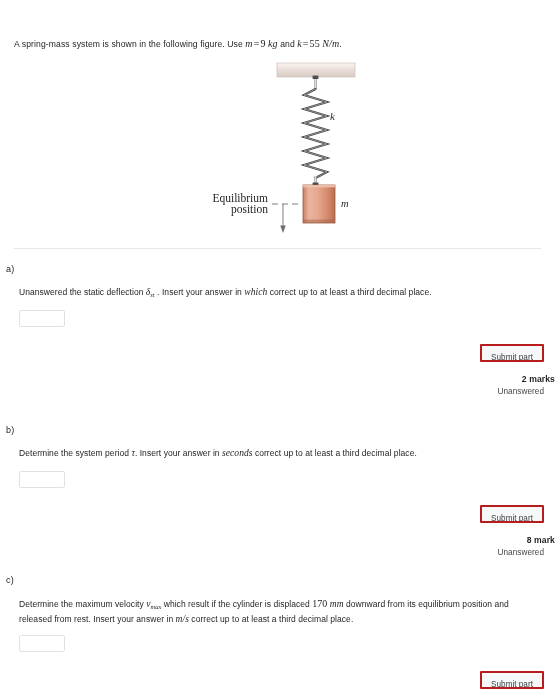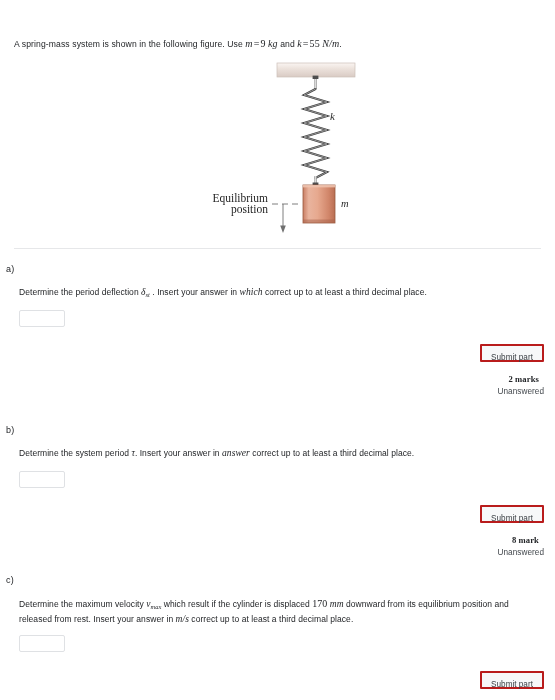--- a/index.html
+++ b/index.html
@@ -144,27 +144,26 @@
     box-sizing: border-box;
     cursor: pointer;
     padding: 4px;
   }
   .btn-a { top: 80px; }
   .btn-b { top: 80px; }
   .btn-c { top: 96px; }
 
   .marks {
     position: absolute;
-    right: 16px;
+    right: 0;
     text-align: left;
     font-size: 8.6px;
     font-weight: bold;
     color: #232528;
     letter-spacing: .1px;
-    font-family: Liberation Serif, serif;
   }
   .mk-a { top: 110px; }
   .mk-b { top: 110px; }
   .mk-c { top: 126px; }
 
   .status {
     position: absolute;
     right: 11px;
     text-align: left;
     font-size: 8.2px;
@@ -258,32 +257,32 @@
       </g>
       <text x="283" y="189" text-anchor="middle" font-family="Liberation Serif, serif" font-style="italic" font-size="10.5" fill="#2b2b2b">y</text>
     </svg>
   </div>
 
   <div class="divider"></div>
 
   <div class="part part-a">
     <div class="part-letter">a)</div>
     <div class="prompt">
-      <span>Determine the period deflection </span><span class="ital-unit">δ</span><span class="sub">st</span><span> . Insert your answer in </span><span class="ital-unit">which</span><span> correct up to at least a third decimal place.</span>
+      <span>Unanswered the static deflection </span><span class="ital-unit">δ</span><span class="sub">st</span><span> . Insert your answer in </span><span class="ital-unit">which</span><span> correct up to at least a third decimal place.</span>
     </div>
     <input class="answer-input inp-a" type="text" value="" style="">
     <button class="submit-btn btn-a">Submit part</button>
     <div class="marks mk-a">2 marks</div>
     <div class="status st-a">Unanswered</div>
   </div>
 
   <div class="part part-b">
     <div class="part-letter">b)</div>
     <div class="prompt">
-      <span>Determine the system period </span><span class="ital-unit">τ</span><span>. Insert your answer in </span><span class="ital-unit">answer</span><span> correct up to at least a third decimal place.</span>
+      <span>Determine the system period </span><span class="ital-unit">τ</span><span>. Insert your answer in </span><span class="ital-unit">seconds</span><span> correct up to at least a third decimal place.</span>
     </div>
     <input class="answer-input inp-b" type="text" value="" style="">
     <button class="submit-btn btn-b">Submit part</button>
     <div class="marks mk-b">8 mark</div>
     <div class="status st-b">Unanswered</div>
   </div>
 
   <div class="part part-c">
     <div class="part-letter">c)</div>
     <div class="prompt">

